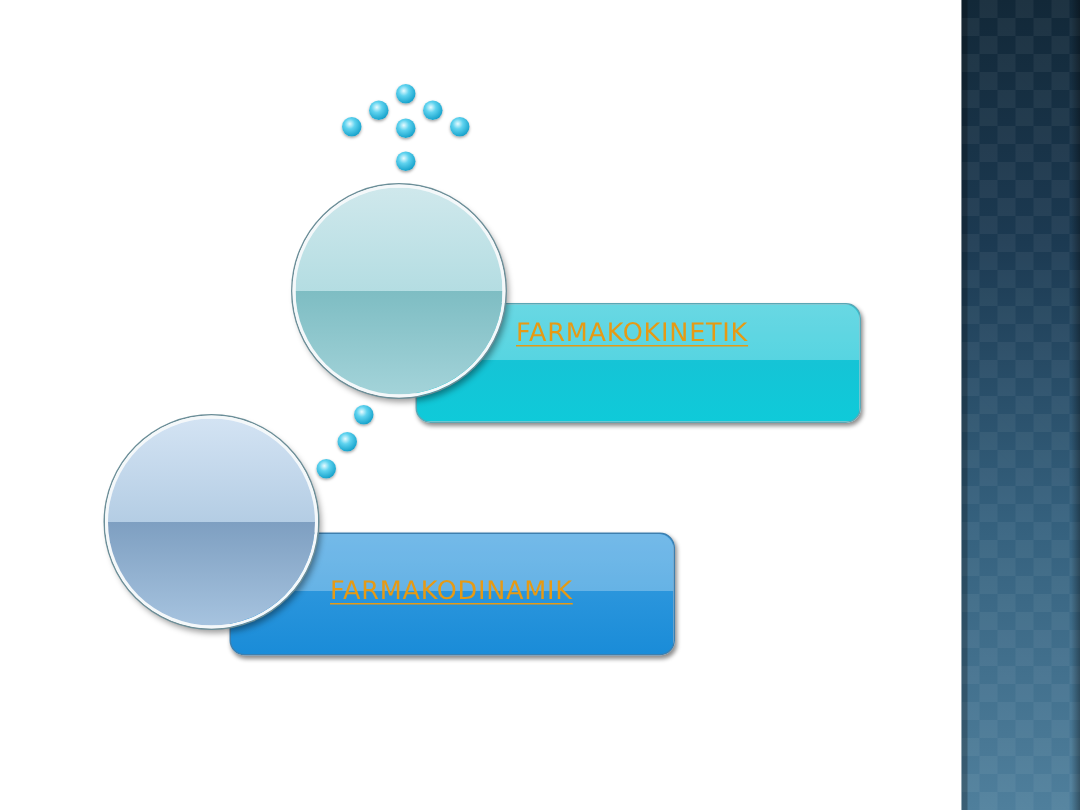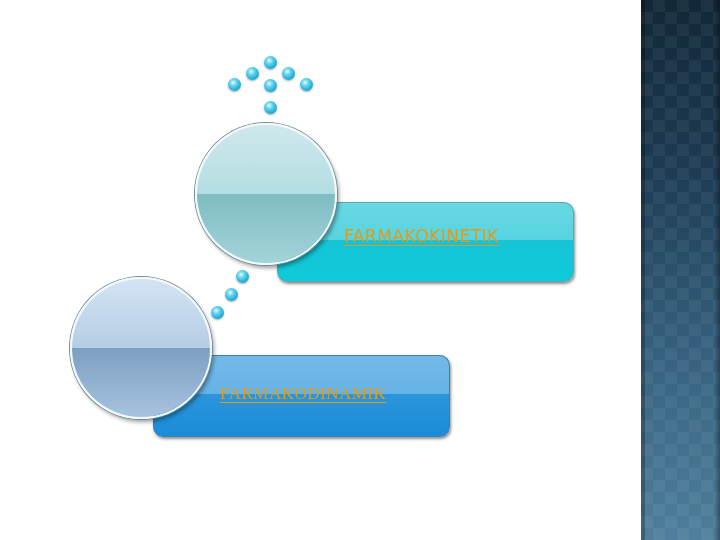--- a/index.html
+++ b/index.html
@@ -11,23 +11,23 @@
       linear-gradient(45deg,rgba(255,255,255,0.05) 25%,transparent 25%,transparent 75%,rgba(255,255,255,0.05) 75%),
       linear-gradient(45deg,rgba(255,255,255,0.05) 25%,transparent 25%,transparent 75%,rgba(255,255,255,0.05) 75%);
     background-size:24px 24px;background-position:0 0,12px 12px;}
   .sidebar::after{content:"";position:absolute;left:0;top:0;width:4px;height:100%;background:rgba(0,0,0,0.25);}
   .sidebar .edge{position:absolute;right:0;top:0;width:6px;height:100%;background:linear-gradient(90deg,rgba(0,0,0,0),rgba(0,0,0,0.35));}
 
   .box{position:absolute;border-radius:10px;box-shadow:1px 2px 3px rgba(0,0,0,0.45);overflow:hidden;}
   .box .gloss{position:absolute;left:0;top:0;width:100%;height:48%;background:rgba(255,255,255,0.28);border-radius:10px 10px 0 0;}
   .box .label{position:absolute;font-size:17px;color:#e69a14;text-decoration:underline;text-decoration-thickness:1px;text-underline-offset:3px;letter-spacing:0.5px;white-space:nowrap;}
   .box1{left:277px;top:202px;width:295px;height:78px;background:linear-gradient(180deg,#2fc9d8 0%,#15c4d6 50%,#0fcad9 100%);border:1px solid #5aa7b5;}
-  .box1 .label{left:66px;top:23px;text-align:center;}
+  .box1 .label{left:66px;top:9px;text-align:center;}
   .box2{left:153px;top:355px;width:295px;height:80px;background:linear-gradient(180deg,#3e9fe0 0%,#2a95dc 50%,#1a8cd8 100%);border:1px solid #3e7fae;}
-  .box2 .label{left:66px;top:28px;font-family:Liberation Serif, serif;}
+  .box2 .label{left:66px;top:28px;}
 
   .circle{position:absolute;width:138px;height:138px;border-radius:50%;overflow:hidden;
     border:2px solid #f4f8fa;box-shadow:0 0 0 1px #6b8e98, 2px 3px 4px rgba(0,0,0,0.4);}
   .circle .top{position:absolute;left:0;top:0;width:100%;height:50%;}
   .circle .bottom{position:absolute;left:0;top:50%;width:100%;height:50%;}
   .circle1{left:195px;top:123px;}
   .circle1 .top{background:linear-gradient(180deg,#cfe8ec,#b4dde2);}
   .circle1 .bottom{background:linear-gradient(180deg,#7ebdc3,#a3d3d9);}
   .circle2{left:70px;top:277px;}
   .circle2 .top{background:linear-gradient(180deg,#d3e3f3,#b4cde4);}

